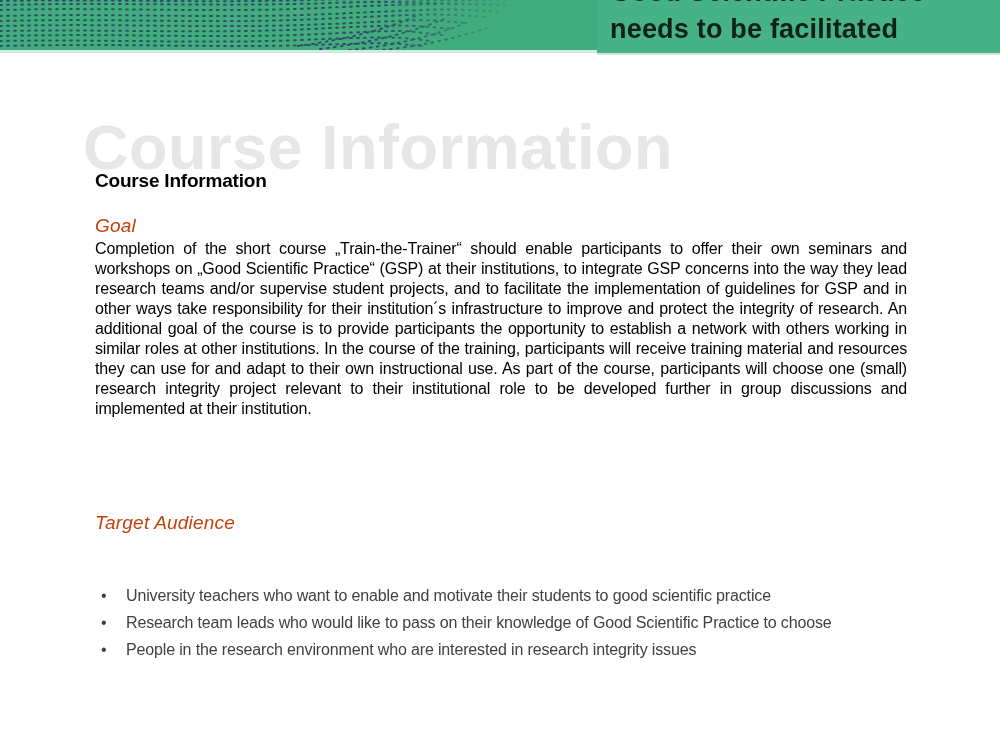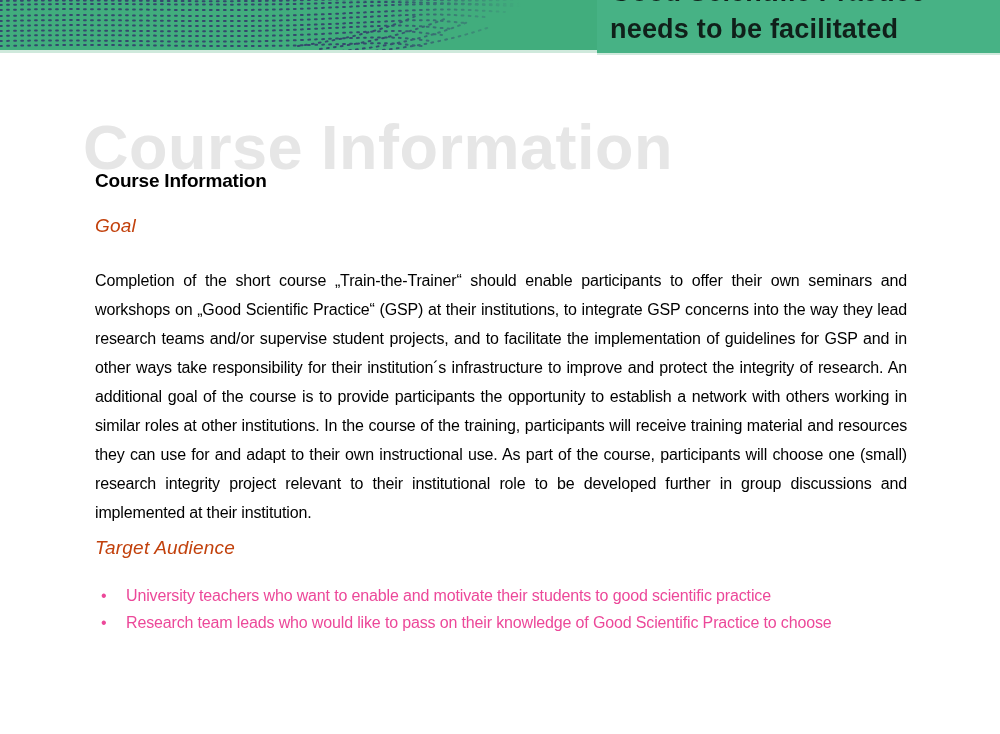--- a/index.html
+++ b/index.html
@@ -76,48 +76,48 @@
   }
   .section-heading {
     position: absolute;
     left: 95px;
     font-size: 19px;
     font-style: italic;
     color: #c2410c;
     letter-spacing: 0.2px;
   }
   .heading-goal { top: 215px; }
-  .heading-audience { top: 537px; }
+  .heading-audience { top: 512px; }
 
   
   .goal-body {
     position: absolute;
-    left: 95px; top: 266px;
+    left: 95px; top: 239px;
     width: 812px;
     font-size: 16px;
-    line-height: 29px;
+    line-height: 20px;
     text-align: justify;
     color: #000000;
     letter-spacing: -0.15px;
   }
   .audience-list {
     position: absolute;
     left: 95px; top: 582px;
     width: 812px;
     margin: 0;
     padding: 0;
     list-style: none;
   }
   .audience-list li {
     position: relative;
     padding-left: 31px;
     font-size: 16px;
     line-height: 27px;
     text-align: justify;
-    color: #ec4899;
+    color: #404040;
     letter-spacing: -0.15px;
   }
   .audience-list li::before {
     content: "\2022";
     position: absolute;
     left: 6px;
     top: 0;
     font-size: 16px;
   }
 </style>
@@ -164,15 +164,16 @@
 
   <div class="doc-title">Course Information</div>
 
   <div class="section-heading heading-goal">Goal</div>
   <div class="goal-body">Completion of the short course „Train-the-Trainer“ should enable participants to offer their own seminars and workshops on „Good Scientific Practice“ (GSP) at their institutions, to integrate GSP concerns into the way they lead research teams and/or supervise student projects, and to facilitate the implementation of guidelines for GSP and in other ways take responsibility for their institution´s infrastructure to improve and protect the integrity of research. An additional goal of the course is to provide participants the opportunity to establish a network with others working in similar roles at other institutions.  In the course of the training, participants will receive training material and resources they can use for and adapt to their own instructional use. As part of the course, participants will choose one (small) research integrity project relevant to their institutional role to be developed further in group discussions and implemented at their institution.</div>
 
   <div class="section-heading heading-audience">Target Audience</div>
   <ul class="audience-list">
     <li>University teachers who want to enable and motivate their students to good scientific practice</li>
     <li>Research team leads who would like to pass on their knowledge of Good Scientific Practice to choose</li>
+    <li>People in the research environment who are interested in research integrity issues</li>
   </ul>
 
 </div>
 
 </body></html>

